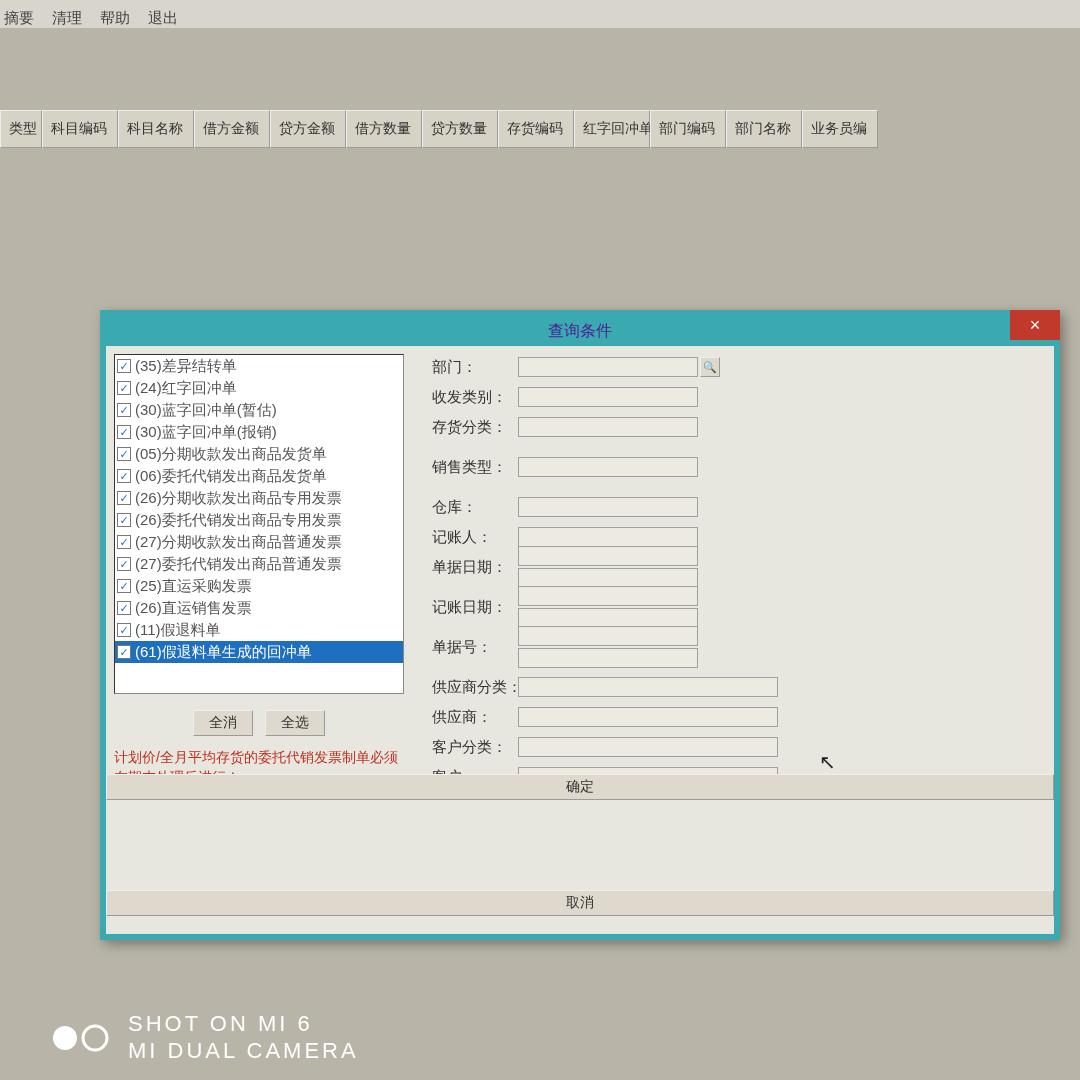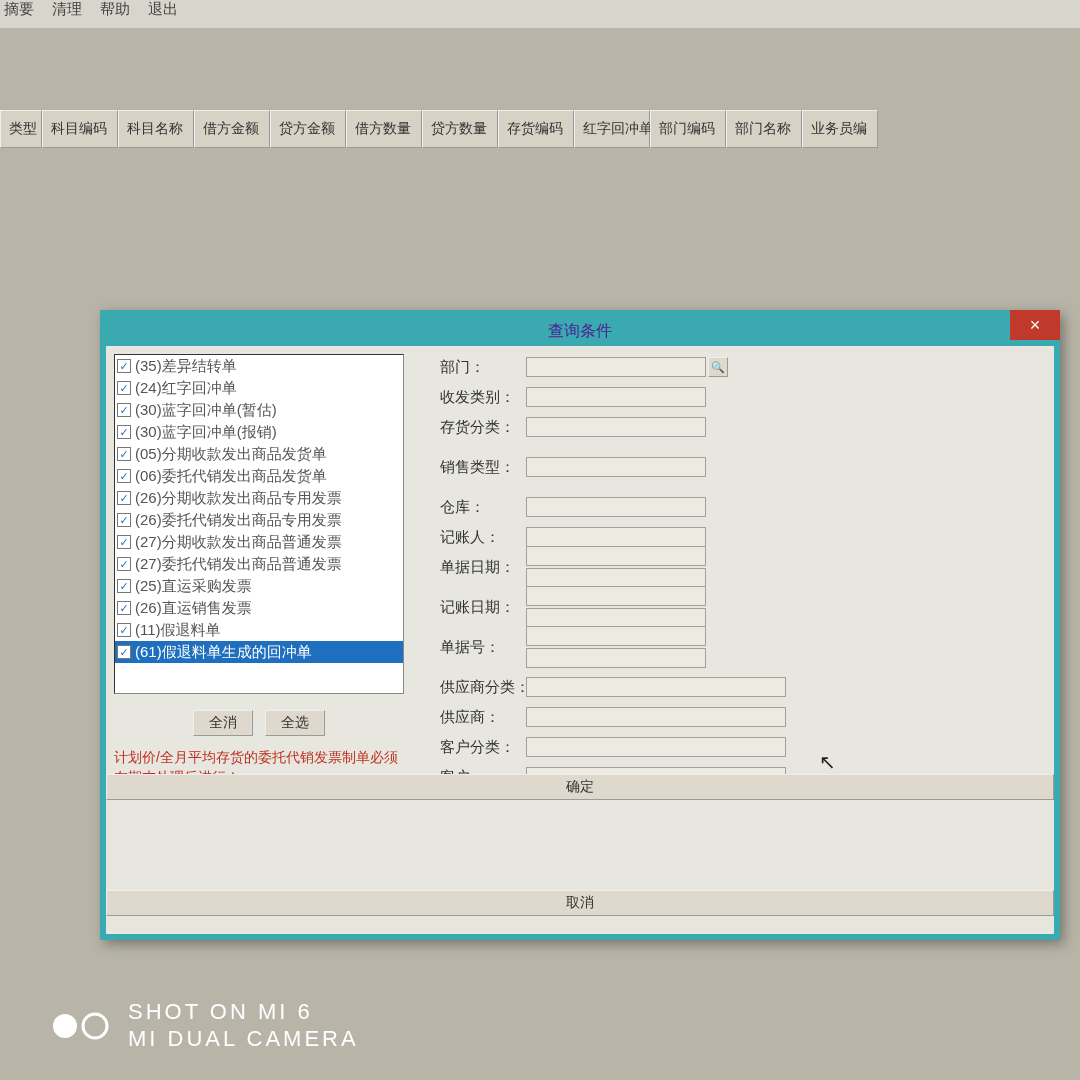--- a/index.html
+++ b/index.html
@@ -1,46 +1,46 @@
 <!DOCTYPE html>
 <html><head>
 <meta charset="utf-8">
 <style>
 * { box-sizing: border-box; font-family: "Microsoft YaHei", SimSun, sans-serif; }
 body { margin: 0; width: 1080px; height: 1080px; background: #b8b5a8; overflow: hidden; position: relative; }
-.menu-bar { position: absolute; top: 0; left: 0; right: 0; height: 28px; background: #d8d6cc; display: flex; align-items: flex-start; padding-left: 4px; gap: 18px; font-size: 15px; color: #444; }
+.menu-bar { position: absolute; top: 0; left: 0; right: 0; height: 28px; background: #d8d6cc; display: flex; align-items: flex-end; padding-left: 4px; gap: 18px; font-size: 15px; color: #444; }
 .menu-item { cursor: pointer; }
 .header-row { position: absolute; top: 110px; left: 0; right: 0; height: 28px; display: flex; }
 .header-cell { background: #d6d2c5; border: 1px outset #eee; font-size: 14px; color: #333; display: flex; align-items: center; padding: 18px 8px; white-space: nowrap; height: 28px; }
 .dialog { position: absolute; left: 100px; top: 310px; width: 960px; height: 630px; border: 6px solid #3baab0; background: #e7e6df; box-shadow: 4px 4px 12px rgba(0,0,0,0.35); }
 .title-bar { height: 30px; background: #3baab0; display: flex; align-items: center; position: relative; }
 .title-icon { width: 16px; height: 16px; margin-left: 6px; }
 .title-text { position: absolute; left: 50%; transform: translateX(-50%); color: #4c1d95; font-size: 16px; }
 .close-btn { position: absolute; right: -6px; top: -6px; width: 50px; height: 30px; background: #c0392b; color: #fff; display: flex; align-items: center; justify-content: center; font-size: 18px; cursor: pointer; }
 .content { display: flex; padding: 8px; height: 520px; }
 .left-col { width: 290px; }
 .listbox { width: 290px; height: 340px; background: #fff; border: 1px inset #888; overflow-y: auto; overflow-x: hidden; position: relative; }
 .listbox::-webkit-scrollbar { width: 16px; }
 .listbox::-webkit-scrollbar-track { background: #ddd; }
 .listbox::-webkit-scrollbar-thumb { background: #bbb; border: 1px outset #eee; }
 .list-row { display: flex; align-items: center; height: 22px; font-size: 15px; color: #555; padding-left: 2px; gap: 4px; cursor: pointer; }
 .list-row.selected { background: #1e6fbf; color: #fff; }
 .check { width: 14px; height: 14px; border: 1px solid #777; background: #fff; display: inline-flex; align-items: center; justify-content: center; font-size: 11px; color: #1e6fbf; flex-shrink: 0; }
 .btn-row { margin-top: 16px; display: flex; gap: 12px; justify-content: center; }
 .btn { min-width: 60px; height: 26px; background: #ded9cc; border: 1px outset #eee; font-size: 14px; color: #333; cursor: pointer; display: inline-flex; align-items: center; justify-content: center; padding: 0 10px; }
 .warn-text { margin-top: 12px; font-size: 14px; color: #c03020; line-height: 1.4; }
-.right-col { flex: 1; padding-left: 36px; }
+.right-col { flex: 1; padding-left: 28px; }
 .field-row { display: flex; align-items: center; height: 26px; margin-bottom: 4px; }
 .field-row.gap { margin-top: 14px; }
 .field-label { width: 86px; font-size: 15px; color: #333; text-align: left; white-space: nowrap; }
 .field-input { width: 180px; height: 20px; background: #eceae1; border: 1px solid #a0a0a0; }
 .lookup-btn { width: 20px; height: 20px; background: #dedacb; border: 1px outset #eee; margin-left: 2px; cursor: pointer; display: flex; align-items: center; justify-content: center; font-size: 11px; }
 .input-stack { display: flex; flex-direction: column; gap: 2px; }
 .dlg-buttons { position: absolute; bottom: 18px; left: 0; right: 0; display: flex; justify-content: center; gap: 90px; flex-direction: column; }
-.watermark { position: absolute; bottom: 28px; left: 50px; display: flex; align-items: center; gap: 18px; color: #fff; }
+.watermark { position: absolute; bottom: 16px; left: 50px; display: flex; align-items: center; gap: 18px; color: #fff; }
 .wm-text { font-family: Arial, sans-serif; font-size: 22px; letter-spacing: 3px; line-height: 1.2; }
 .cursor-arrow { position: absolute; left: 819px; top: 750px; font-size: 20px; color: #222; pointer-events: none; }
 </style>
 </head>
 <body>
 
 <div class="menu-bar">
   <span class="menu-item">摘要</span>
   <span class="menu-item">清理</span>
   <span class="menu-item">帮助</span>

